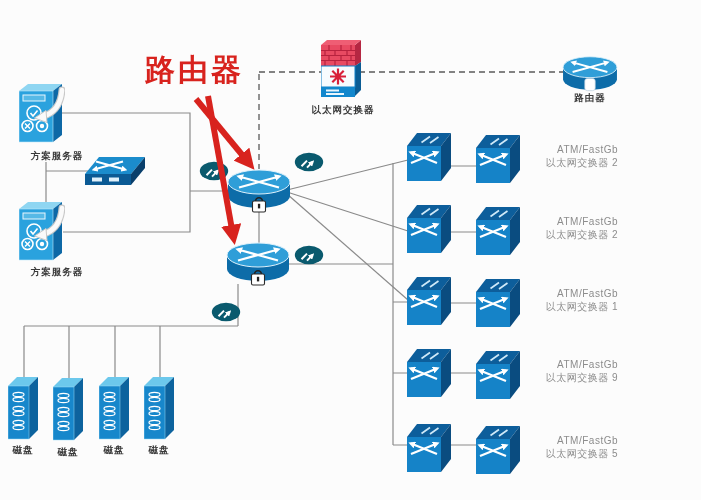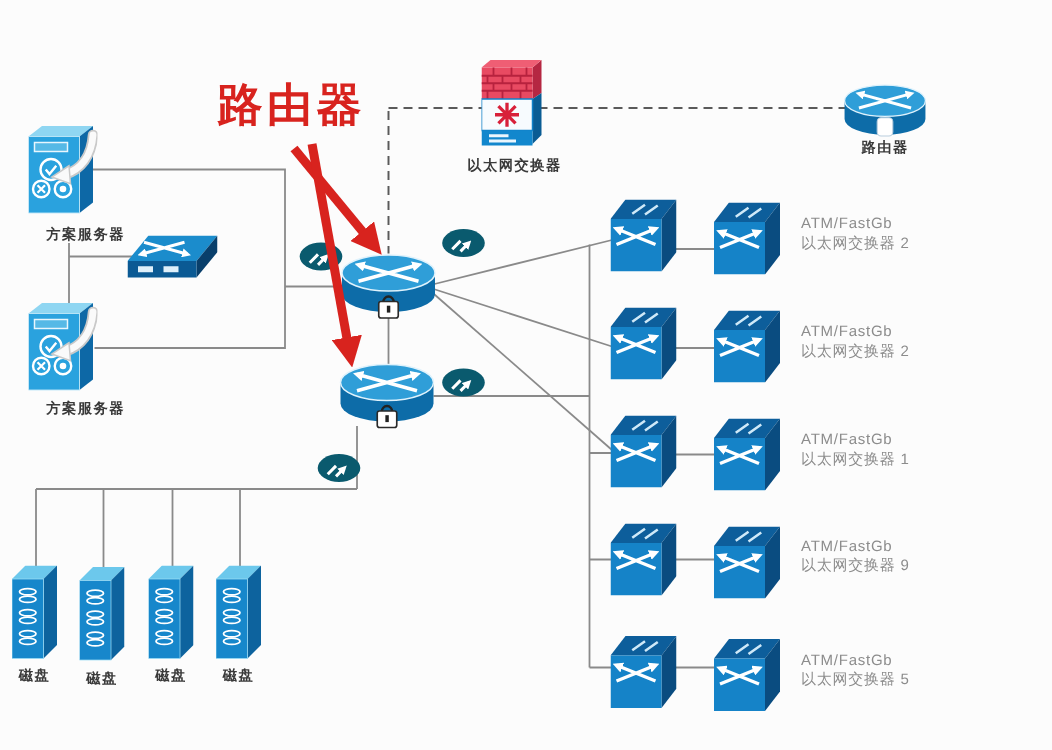--- a/index.html
+++ b/index.html
@@ -2,21 +2,21 @@
 <html><head>
 <meta charset="utf-8">
 <style>
   html,body{margin:0;padding:0;}
   body{font-family:"Liberation Sans","DejaVu Sans",sans-serif;}
   #canvas{position:relative;width:701px;height:500px;background:#fcfcfc;overflow:hidden;}
   svg.layer{position:absolute;left:0;top:0;width:701px;height:500px;}
   .node{position:absolute;}
   .node svg{display:block;width:100%;height:100%;}
   .dev-label{position:absolute;font-size:9.5px;font-weight:600;color:#3a3a3a;text-align:center;letter-spacing:1px;}
-  .atm-label{position:absolute;font-size:10px;line-height:13px;color:#8c8c8c;text-align:left;letter-spacing:0.5px;}
+  .atm-label{position:absolute;font-size:10px;line-height:13px;color:#8c8c8c;text-align:right;letter-spacing:0.5px;}
   .red-title{position:absolute;font-size:30px;font-weight:800;color:#d8231e;letter-spacing:3px;}
 </style>
 </head>
 <body>
 
 <div id="canvas">
 
   <svg width="0" height="0" style="position:absolute">
     <defs>
       <marker id="mw" viewBox="0 0 10 10" refX="6" refY="5" markerWidth="3" markerHeight="3" orient="auto-start-reverse">

